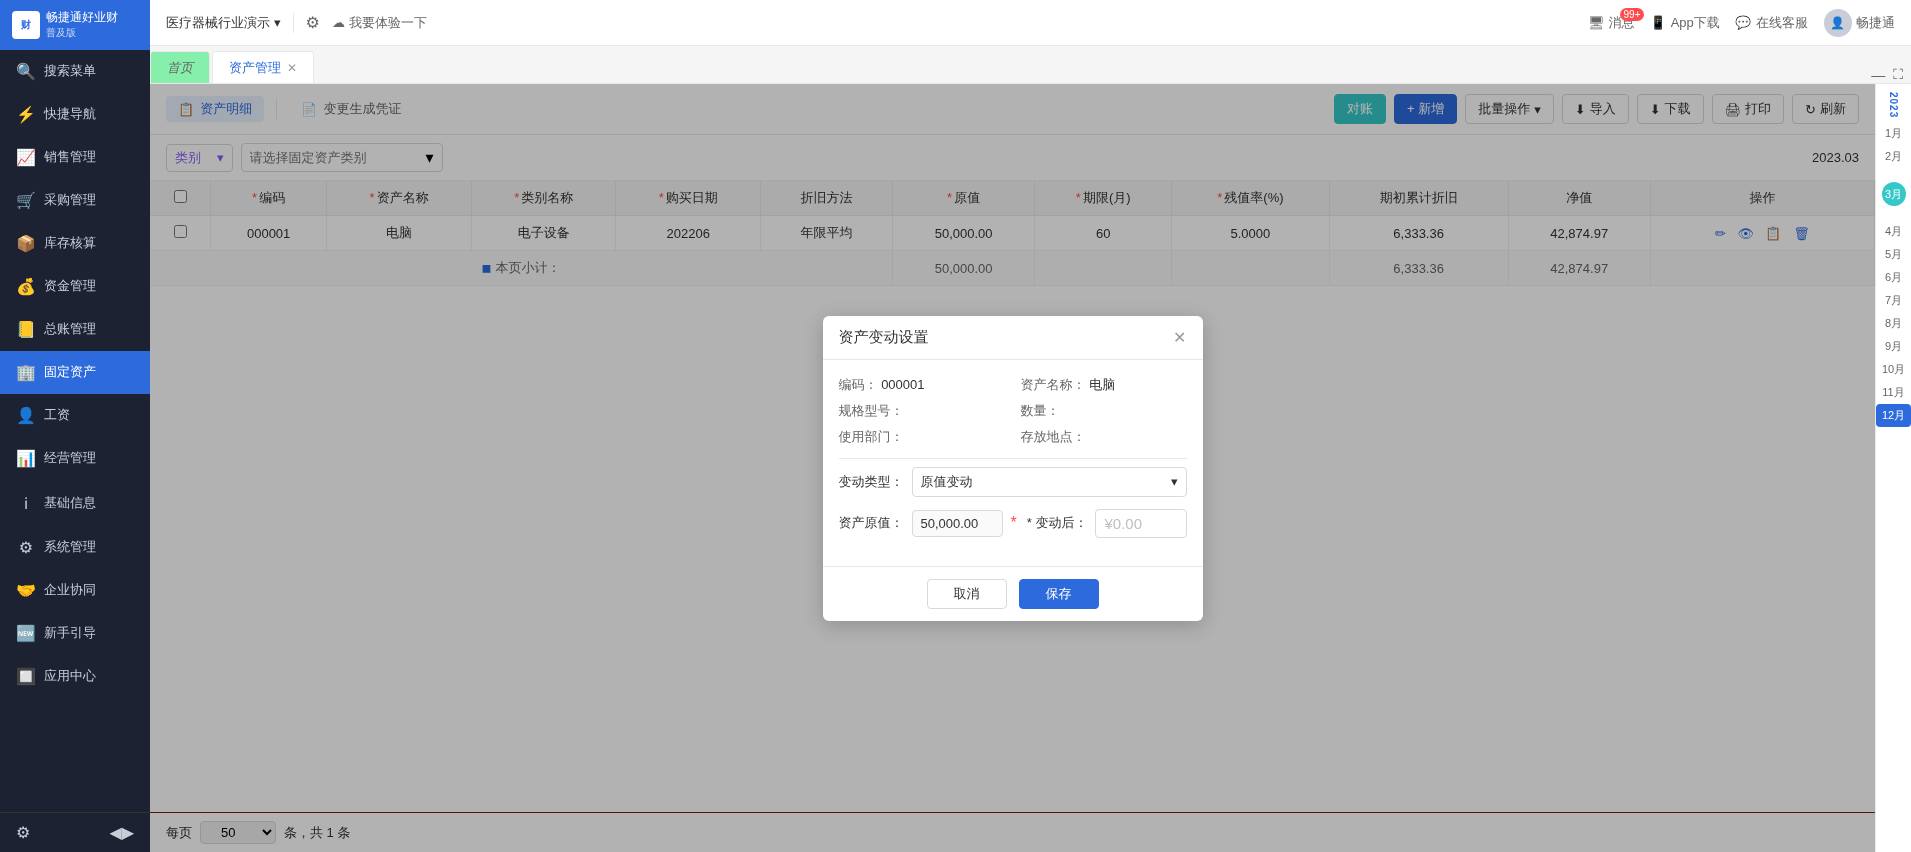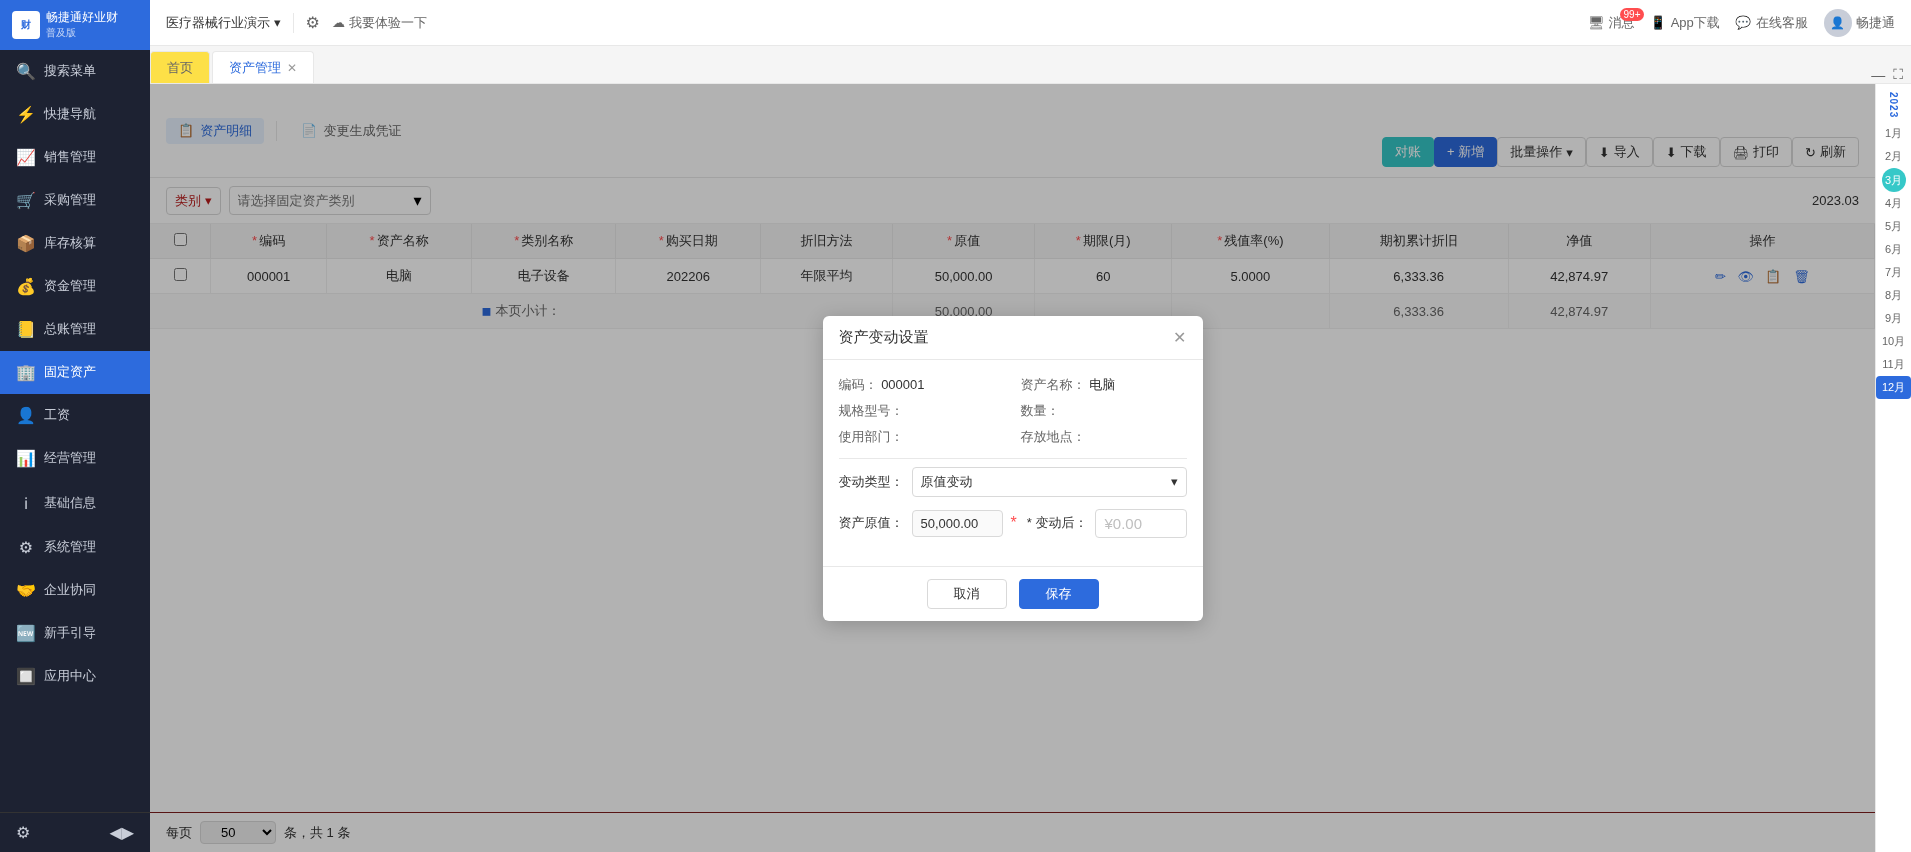--- a/index.html
+++ b/index.html
@@ -139,21 +139,21 @@
       border-bottom: none;
       margin-right: 2px;
       border-radius: 4px 4px 0 0;
     }
     .tab.active {
       background: #fff;
       color: #2d6bdd;
       border-color: #e8e8e8;
     }
     .tab .tab-close { margin-left: 6px; color: #999; font-size: 12px; }
-    .tab-home { background: #fde047; }
+    .tab-home { background: #86efac; font-style: italic; }
     .tabbar-right { margin-left: auto; display: flex; align-items: center; padding-right: 8px; gap: 8px; }
     .tabbar-right-btn { cursor: pointer; color: #666; font-size: 14px; }
 
     
     .content-area {
       flex: 1;
       display: flex;
       overflow: hidden;
     }
 
@@ -184,21 +184,21 @@
       border-radius: 4px;
       cursor: pointer;
       font-size: 13px;
       color: #666;
     }
     .toolbar-tab.active {
       background: #e8f3ff;
       color: #2d6bdd;
     }
     .toolbar-sep { width: 1px; height: 20px; background: #e8e8e8; margin: 0 4px; }
-    .toolbar-right { margin-left: auto; display: flex; align-items: flex-end; margin-top: 43px; }
+    .toolbar-right { margin-left: auto; display: flex; gap: 8px; align-items: flex-end; }
     .btn {
       padding: 5px 12px;
       border-radius: 4px;
       cursor: pointer;
       font-size: 13px;
       border: 1px solid #d9d9d9;
       background: #fff;
       color: #333;
       display: flex; align-items: center; gap: 4px;
     }
@@ -208,26 +208,26 @@
 
     
     .filter-row {
       display: flex;
       align-items: center;
       padding: 8px 16px;
       gap: 8px;
       border-bottom: 1px solid #f0f0f0;
     }
     .filter-select {
-      display: flex; align-items: center; gap: 4px;
+      display: flex; align-items: center; gap: 16px;
       padding: 4px 8px;
       border: 1px solid #d9d9d9;
       border-radius: 4px;
       font-size: 13px;
-      color: #b91c1c;
+      color: #8b5cf6;
       cursor: pointer;
       background: #fff;
       text-align: right;
     }
     .filter-input-wrap {
       display: flex; align-items: center;
       border: 1px solid #d9d9d9;
       border-radius: 4px;
       padding: 4px 8px;
       background: #fff;
@@ -301,21 +301,21 @@
       overflow-y: auto;
     }
     .cal-month {
       width: 100%;
       text-align: center;
       padding: 4px 2px;
       cursor: pointer;
       border-radius: 2px;
     }
     .cal-month.highlight-blue { background: #2d6bdd; color: #fff; border-radius: 4px; }
-    .cal-month.highlight-teal { background: #36c8c8; color: #fff; border-radius: 50%; width: 24px; height: 24px; display: flex; align-items: center; justify-content: center; margin: 0 auto; }
+    .cal-month.highlight-teal { background: #36c8c8; color: #fff; border-radius: 50%; width: 24px; height: 24px; display: flex; align-items: center; justify-content: center; margin: 14px auto; }
     .cal-year { font-size: 10px; color: #2d6bdd; font-weight: bold; writing-mode: vertical-rl; letter-spacing: 1px; margin: 4px 0; }
 
     
     .modal-overlay {
       position: absolute;
       top: 0; left: 0; right: 0; bottom: 0;
       background: rgba(0,0,0,0.3);
       display: flex;
       align-items: center;
       justify-content: center;

